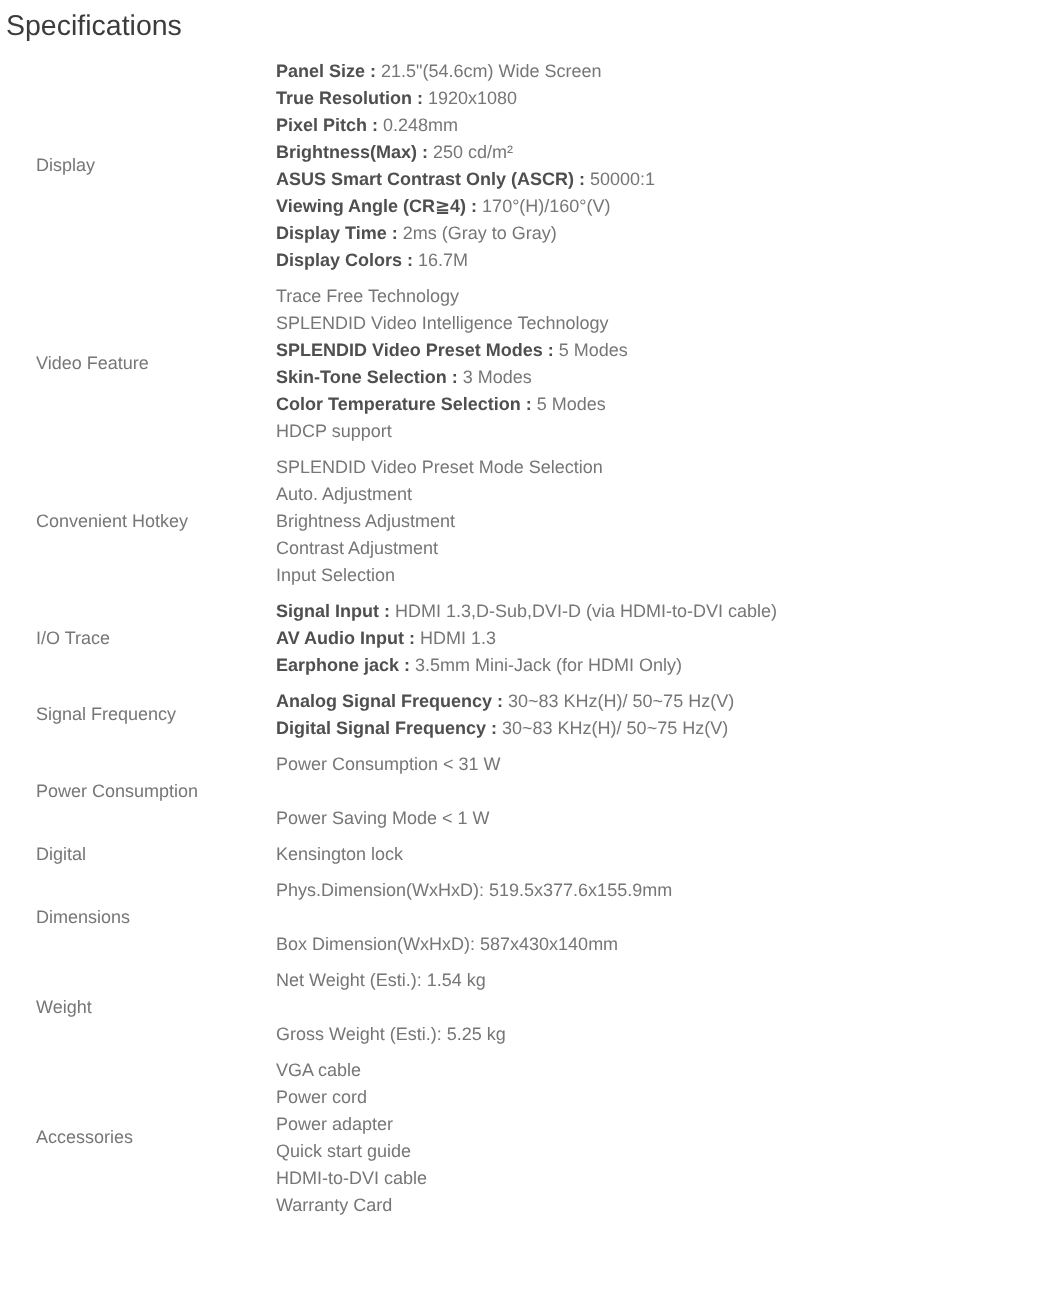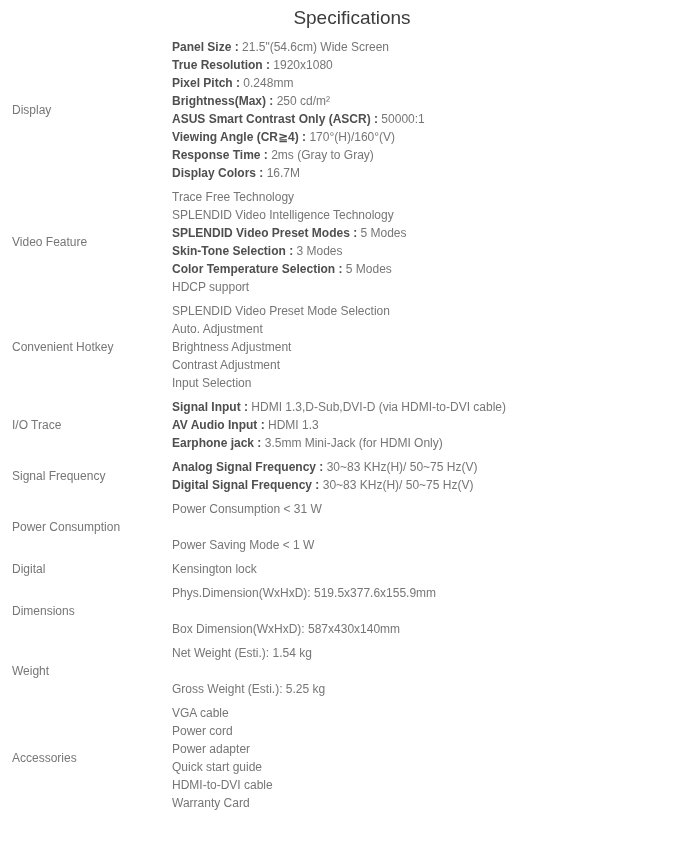--- a/index.html
+++ b/index.html
@@ -17,35 +17,34 @@
     width: 700px;
   }
   h1.page-title {
     margin: 0;
     padding: 6px 0 0 4px;
     font-size: 19px;
     line-height: 24px;
     font-weight: 400;
     color: #3c3c3c;
     font-family: "Liberation Sans", "DejaVu Sans", sans-serif;
-    text-align: center;
   }
   table.spec-table {
     border-collapse: collapse;
     width: 100%;
     margin-top: 5px;
   }
   table.spec-table td {
     font-size: 12px;
     color: #767676;
     vertical-align: middle;
   }
   td.label-cell {
     width: 160px;
-    padding: 3px 0 3px 12px;
+    padding: 3px 0 3px 24px;
   }
   td.value-cell {
     padding: 3px 0;
   }
   .line {
     line-height: 18px;
     min-height: 18px;
     white-space: pre-wrap;
   }
   .line .k {
@@ -65,21 +64,21 @@
     <tbody id="spec-body">
         <tr>
           <td class="label-cell">Display</td>
           <td class="value-cell">
             <div class="line"><span class="k">Panel Size : </span><span class="v">21.5"(54.6cm) Wide Screen</span></div>
             <div class="line"><span class="k">True Resolution : </span><span class="v">1920x1080</span></div>
             <div class="line"><span class="k">Pixel Pitch : </span><span class="v">0.248mm</span></div>
             <div class="line"><span class="k">Brightness(Max) : </span><span class="v">250 cd/m²</span></div>
             <div class="line"><span class="k">ASUS Smart Contrast Only (ASCR) : </span><span class="v">50000:1</span></div>
             <div class="line"><span class="k">Viewing Angle (CR≧4) : </span><span class="v">170°(H)/160°(V)</span></div>
-            <div class="line"><span class="k">Response Time : </span><span class="v">2ms (Gray to Gray)</span></div>
+            <div class="line"><span class="k">Display Time : </span><span class="v">2ms (Gray to Gray)</span></div>
             <div class="line"><span class="k">Display Colors : </span><span class="v">16.7M</span></div>
           </td>
         </tr>
         <tr>
           <td class="label-cell">Video Feature</td>
           <td class="value-cell">
             <div class="line"><span class="v">Trace Free Technology</span></div>
             <div class="line"><span class="v">SPLENDID Video Intelligence Technology</span></div>
             <div class="line"><span class="k">SPLENDID Video Preset Modes : </span><span class="v">5 Modes</span></div>
             <div class="line"><span class="k">Skin-Tone Selection : </span><span class="v">3 Modes</span></div>

